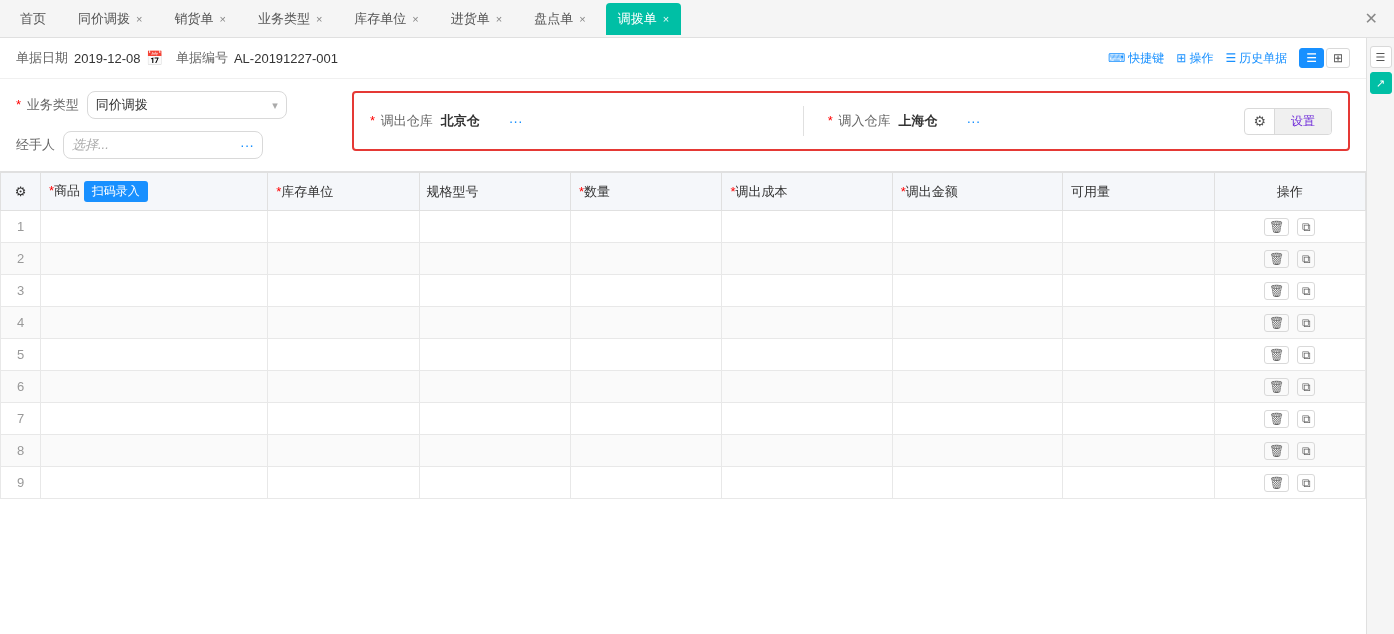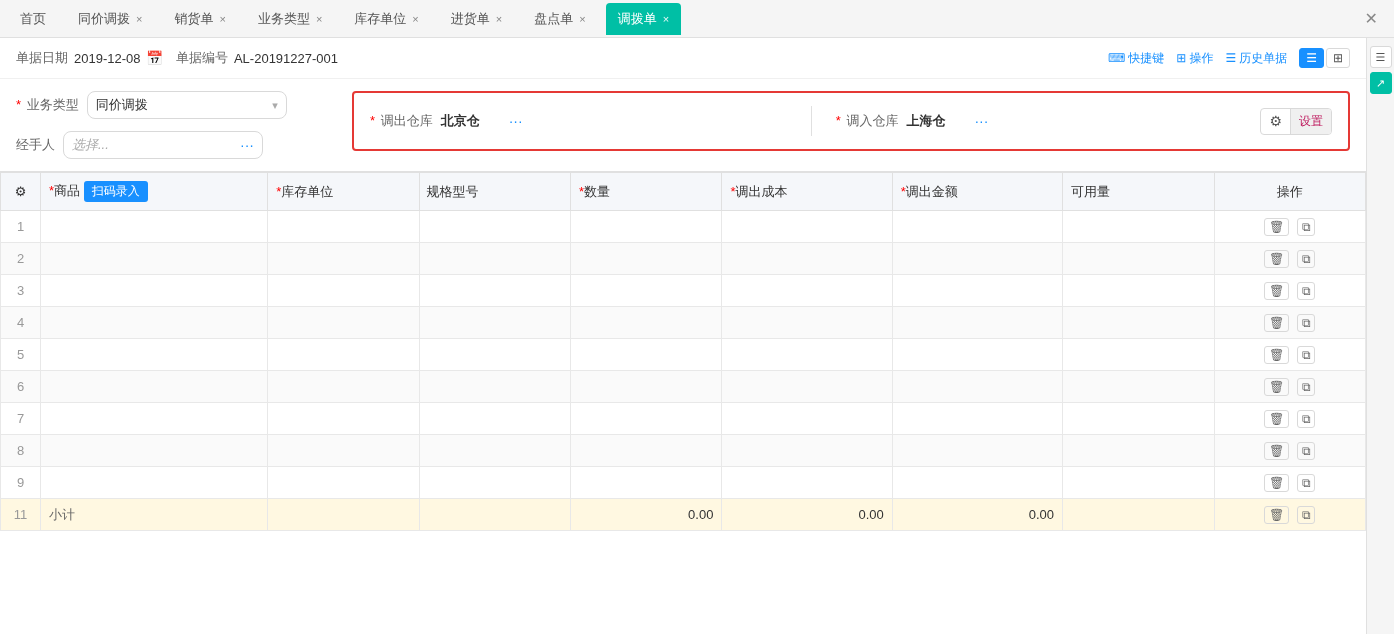--- a/index.html
+++ b/index.html
@@ -151,23 +151,23 @@
       border: 1px solid #d9d9d9;
       border-radius: 4px;
       overflow: hidden;
     }
     .warehouse-settings .ws-icon {
       padding: 4px 8px;
       color: #555;
       font-size: 14px;
     }
     .warehouse-settings .ws-text {
-      padding: 4px 8px;
+      padding: 4px 16px;
       background: #f0f0f0;
-      color: #be185d;
+      color: #6d28d9;
       font-size: 12px;
       border-left: 1px solid #d9d9d9;
     }
 
     
     .table-container {
       flex: 1;
       overflow-x: auto;
       border-top: 1px solid #e0e0e0;
     }
@@ -529,34 +529,20 @@
         <td></td>
         <td></td>
         <td></td>
         <td></td>
         <td></td>
         <td class="op-cell">
           <button class="op-btn">🗑</button>
           <button class="op-btn">⧉</button>
         </td>
       </tr>
-          <tr class="subtotal-row">
-        <td class="row-num">11</td>
-        <td style="color:#666;">小计</td>
-        <td></td>
-        <td></td>
-        <td style="text-align:right;">0.00</td>
-        <td style="text-align:right;">0.00</td>
-        <td style="text-align:right;">0.00</td>
-        <td></td>
-        <td class="op-cell">
-          <button class="op-btn">🗑</button>
-          <button class="op-btn">⧉</button>
-        </td>
-      </tr>
         </tbody>
     </table>
   </div>
 
 </div>
 
 <div class="right-sidebar">
   <div class="sidebar-btn">☰</div>
   <div class="sidebar-btn green">↗</div>
 </div>

